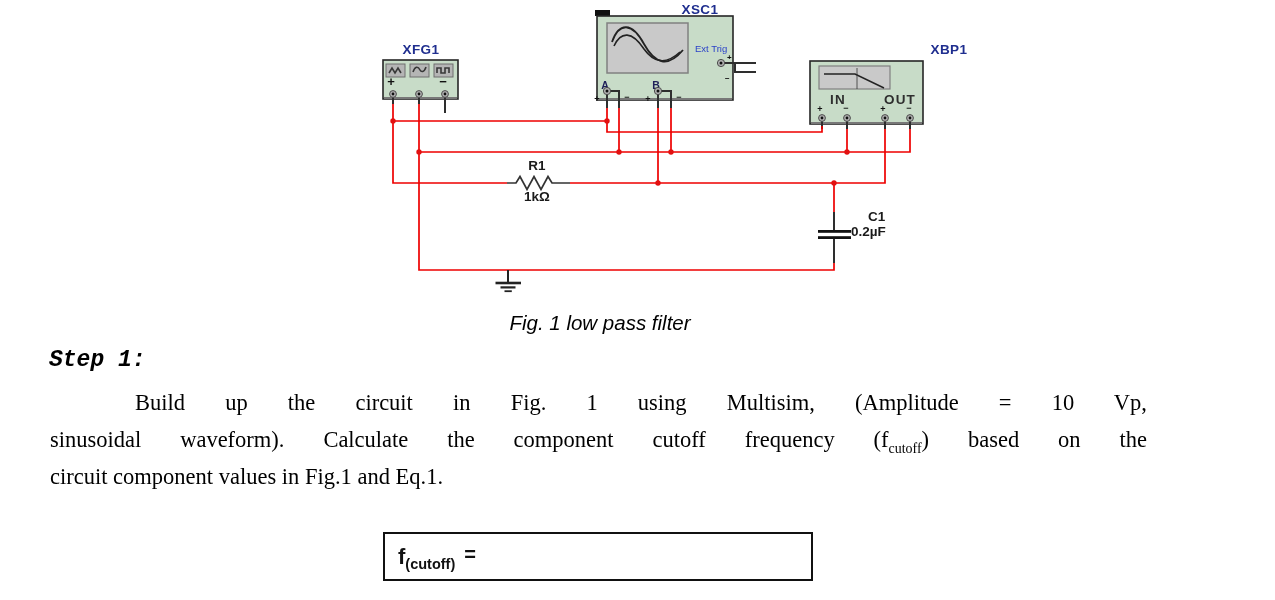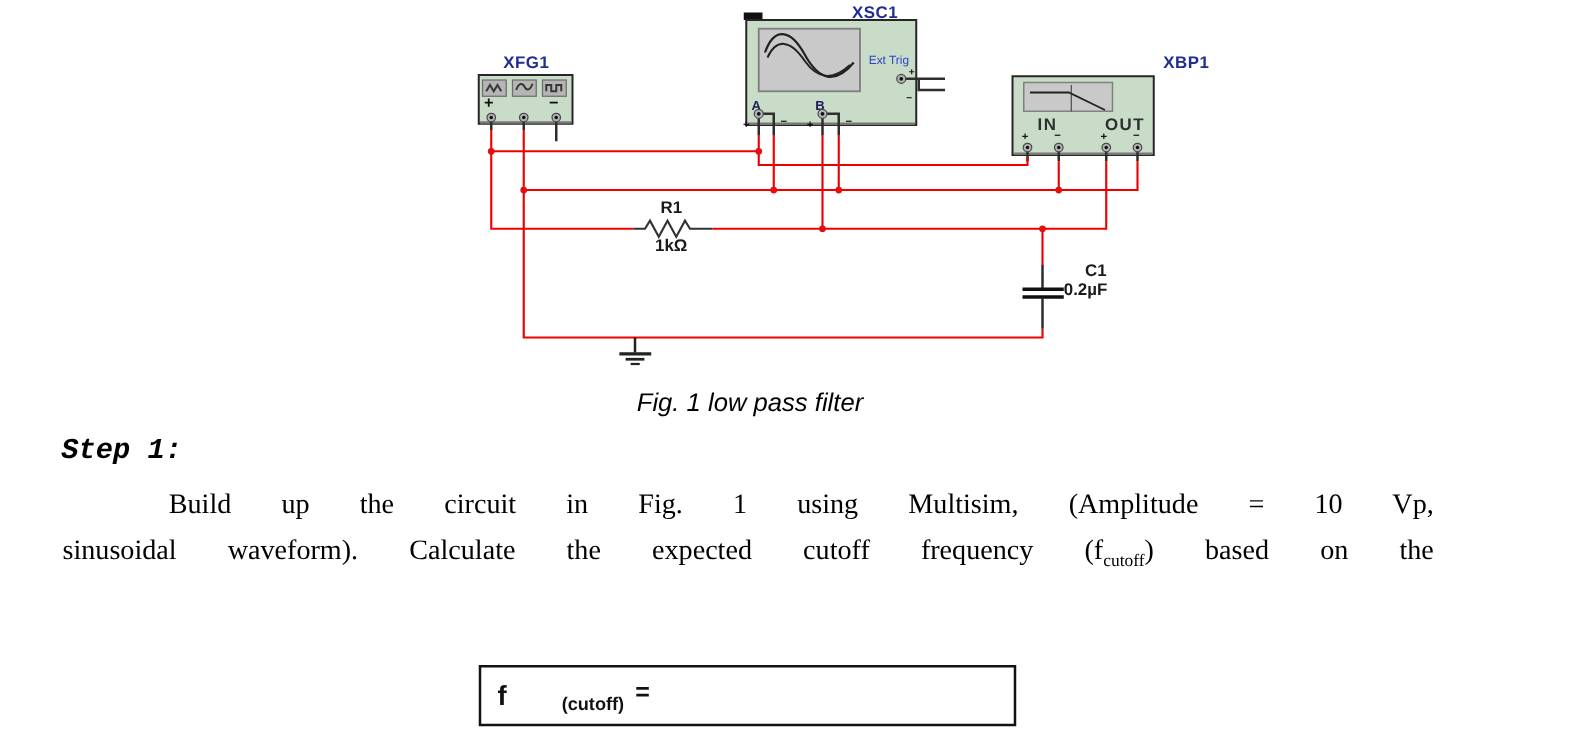--- a/index.html
+++ b/index.html
@@ -26,21 +26,21 @@
   .jline::after { content:""; display:inline-block; width:100%; height:0; }
   .indent1 { text-indent:85px; }
   .plainline { line-height:37px; }
   .para sub { font-size:62%; }
 
   
   .answer-box { left:383px; top:532px; width:430px; height:49px; border:2.5px solid #111;
                 background:#fff; display:flex; align-items:center; padding-left:13px;
                 box-sizing:border-box; }
   .answer-f   { font-weight:bold; font-size:22px; color:#111; }
-  .answer-sub { font-weight:bold; font-size:14.5px; color:#111; position:relative; top:7px;margin-left:44px; }
+  .answer-sub { font-weight:bold; font-size:14.5px; color:#111; position:relative; top:7px; }
   .answer-eq  { font-weight:bold; font-size:20px; color:#111; margin-left:9px; position:relative; top:-2px; }
 
   svg { position:absolute; left:0; top:0; pointer-events:none; }
 </style>
 </head>
 <body>
 
 <div id="page">
 
   <div class="abs" style="left:0;top:0;width:1275px;height:300px;">
@@ -192,21 +192,22 @@
       </g>
     </svg>
   </div>
 
   <div class="abs cx caption" style="left:600px;top:311px;">Fig. 1 low pass filter</div>
 
   <div class="abs heading" style="left:49px;top:347px;font-family:Liberation Mono, monospace;">Step 1:</div>
 
   <div class="abs para">
     <div class="jline indent1"><span>Build up the circuit in Fig. 1 using Multisim, (Amplitude = 10 Vp,</span></div>
-    <div class="jline"><span>sinusoidal waveform). Calculate the expected cutoff frequency (f</span><sub>cutoff</sub><span>) based on the</span></div>
+    <div class="jline"><span>sinusoidal waveform). Calculate the component cutoff frequency (f</span><sub>cutoff</sub><span>) based on the</span></div>
+    <div class="plainline">circuit component values in Fig.1 and Eq.1.</div>
   </div>
 
   <div class="abs answer-box">
     <span class="answer-f">f</span>
     <span class="answer-sub">(cutoff)</span>
     <span class="answer-eq">=</span>
   </div>
 
 </div>
 

